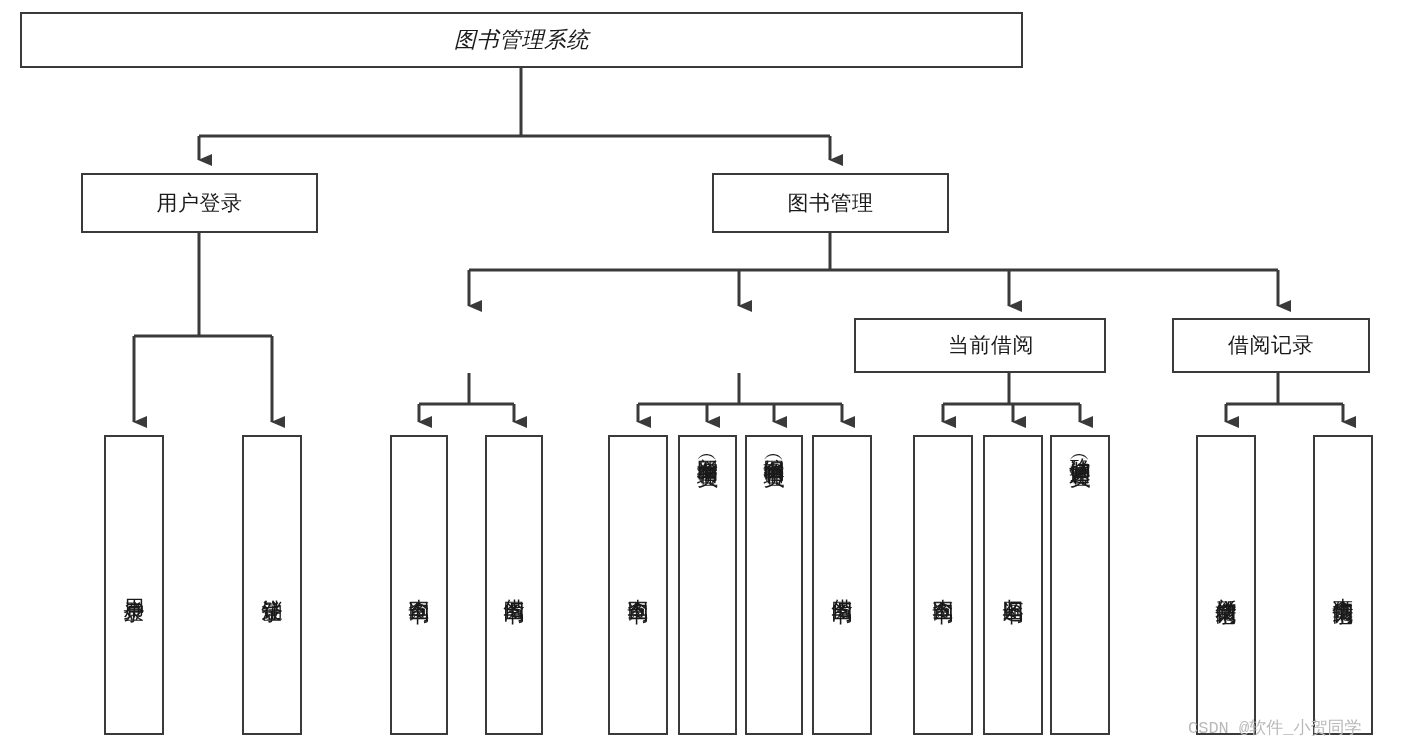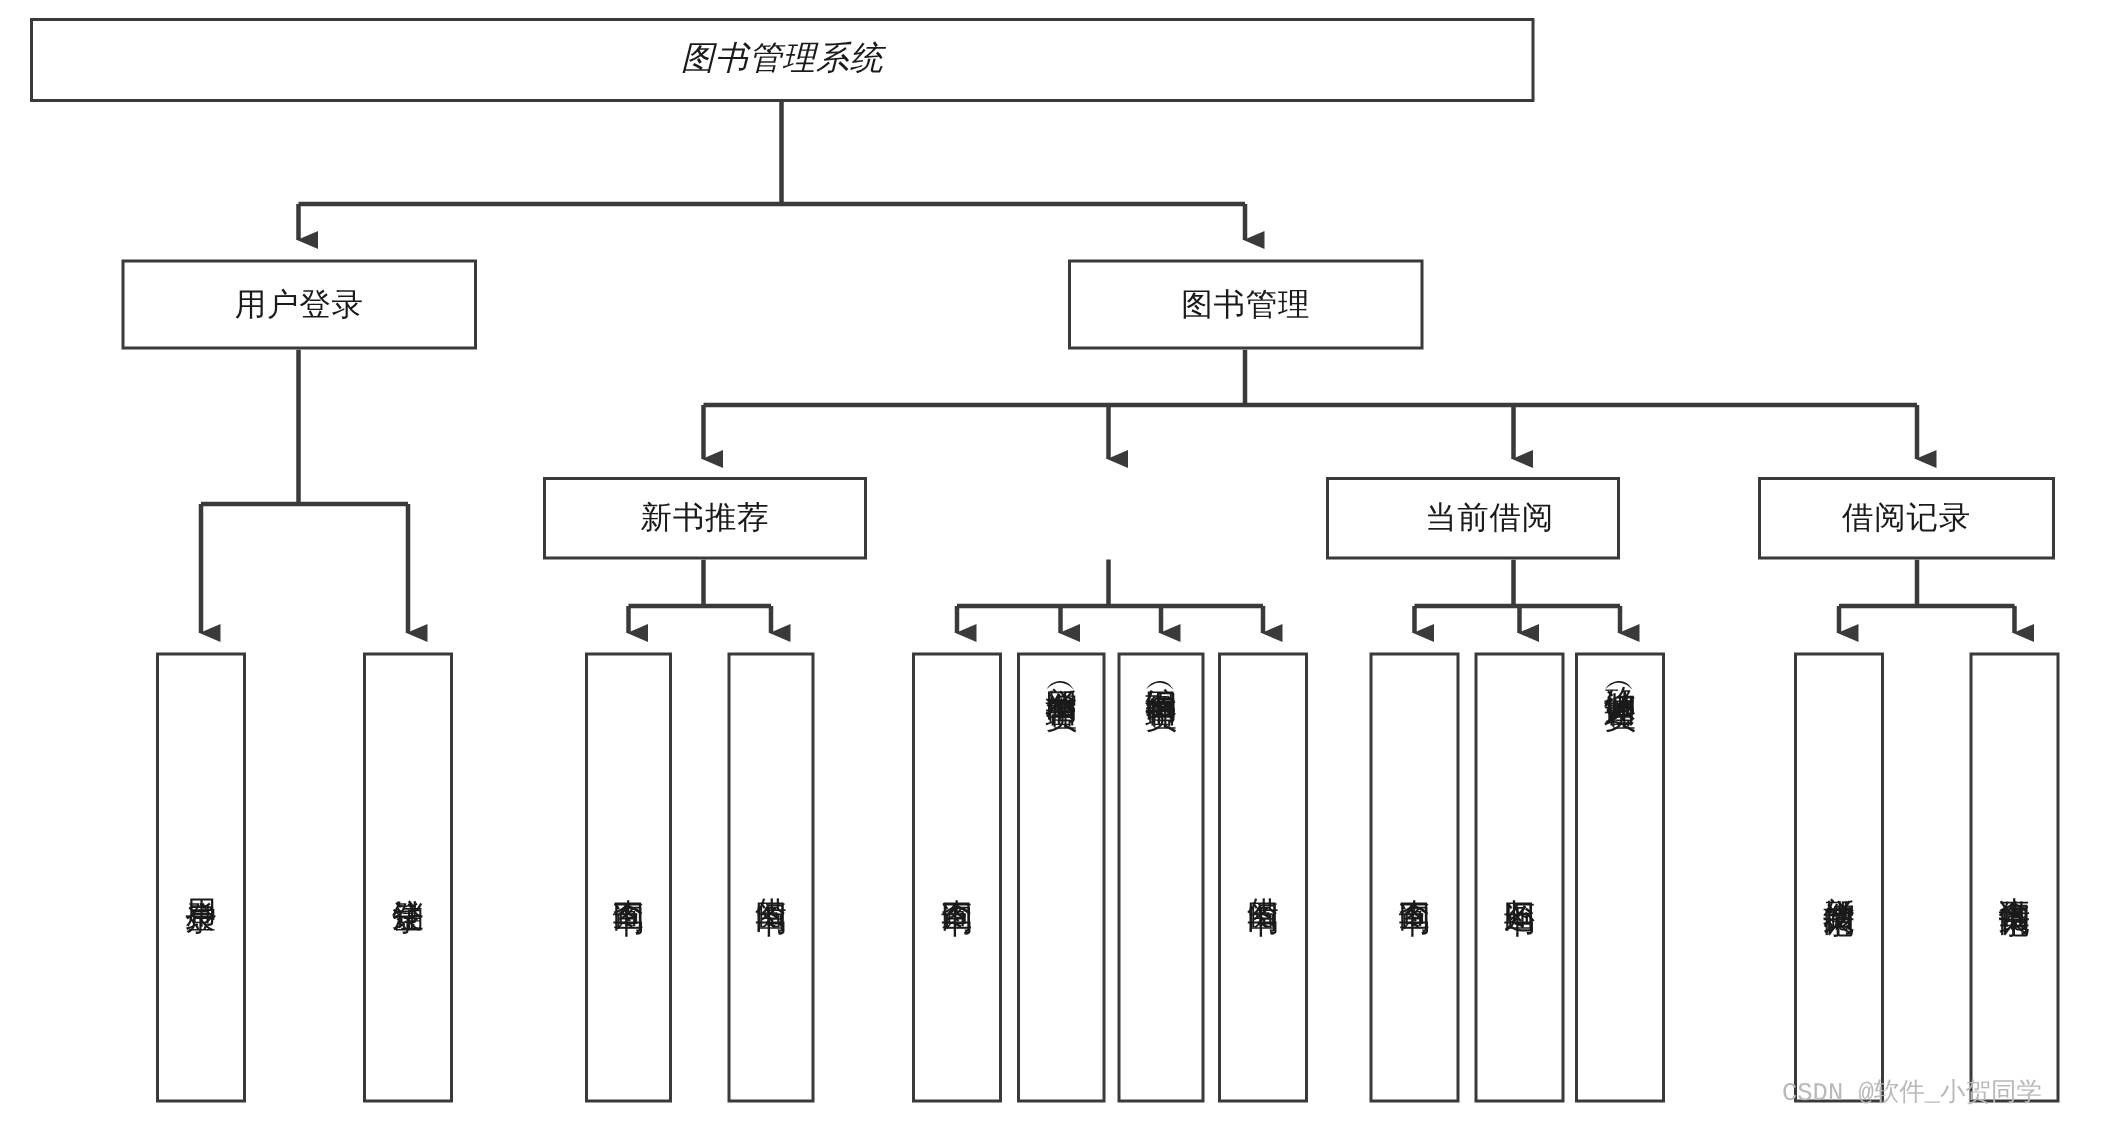--- a/index.html
+++ b/index.html
@@ -141,24 +141,21 @@
     <span class="node-label">图书管理系统</span>
   </div>
 
   <div class="node horiz" style="left:81px; top:173px; width:237px; height:60px;">
     <span class="node-label">用户登录</span>
   </div>
   <div class="node horiz" style="left:712px; top:173px; width:237px; height:60px;">
     <span class="node-label">图书管理</span>
   </div>
 
-  <div class="node horiz" style="left:362px; top:318px; width:216px; height:55px;">
-    <span class="node-label">新书推荐</span>
-  </div>
-  <div class="node horiz" style="left:884px; top:318px; width:196px; height:55px;padding-left:22px;">
+  <div class="node horiz" style="left:854px; top:318px; width:252px; height:55px;padding-left:22px;">
     <span class="node-label">当前借阅</span>
   </div>
   <div class="node horiz" style="left:1172px; top:318px; width:198px; height:55px;">
     <span class="node-label">借阅记录</span>
   </div>
 
   <div class="node vert centered" style="left:104px; top:435px; width:60px; height:300px;">
     <span class="node-label">用户登录</span>
   </div>
   <div class="node vert centered" style="left:242px; top:435px; width:60px; height:300px;">

